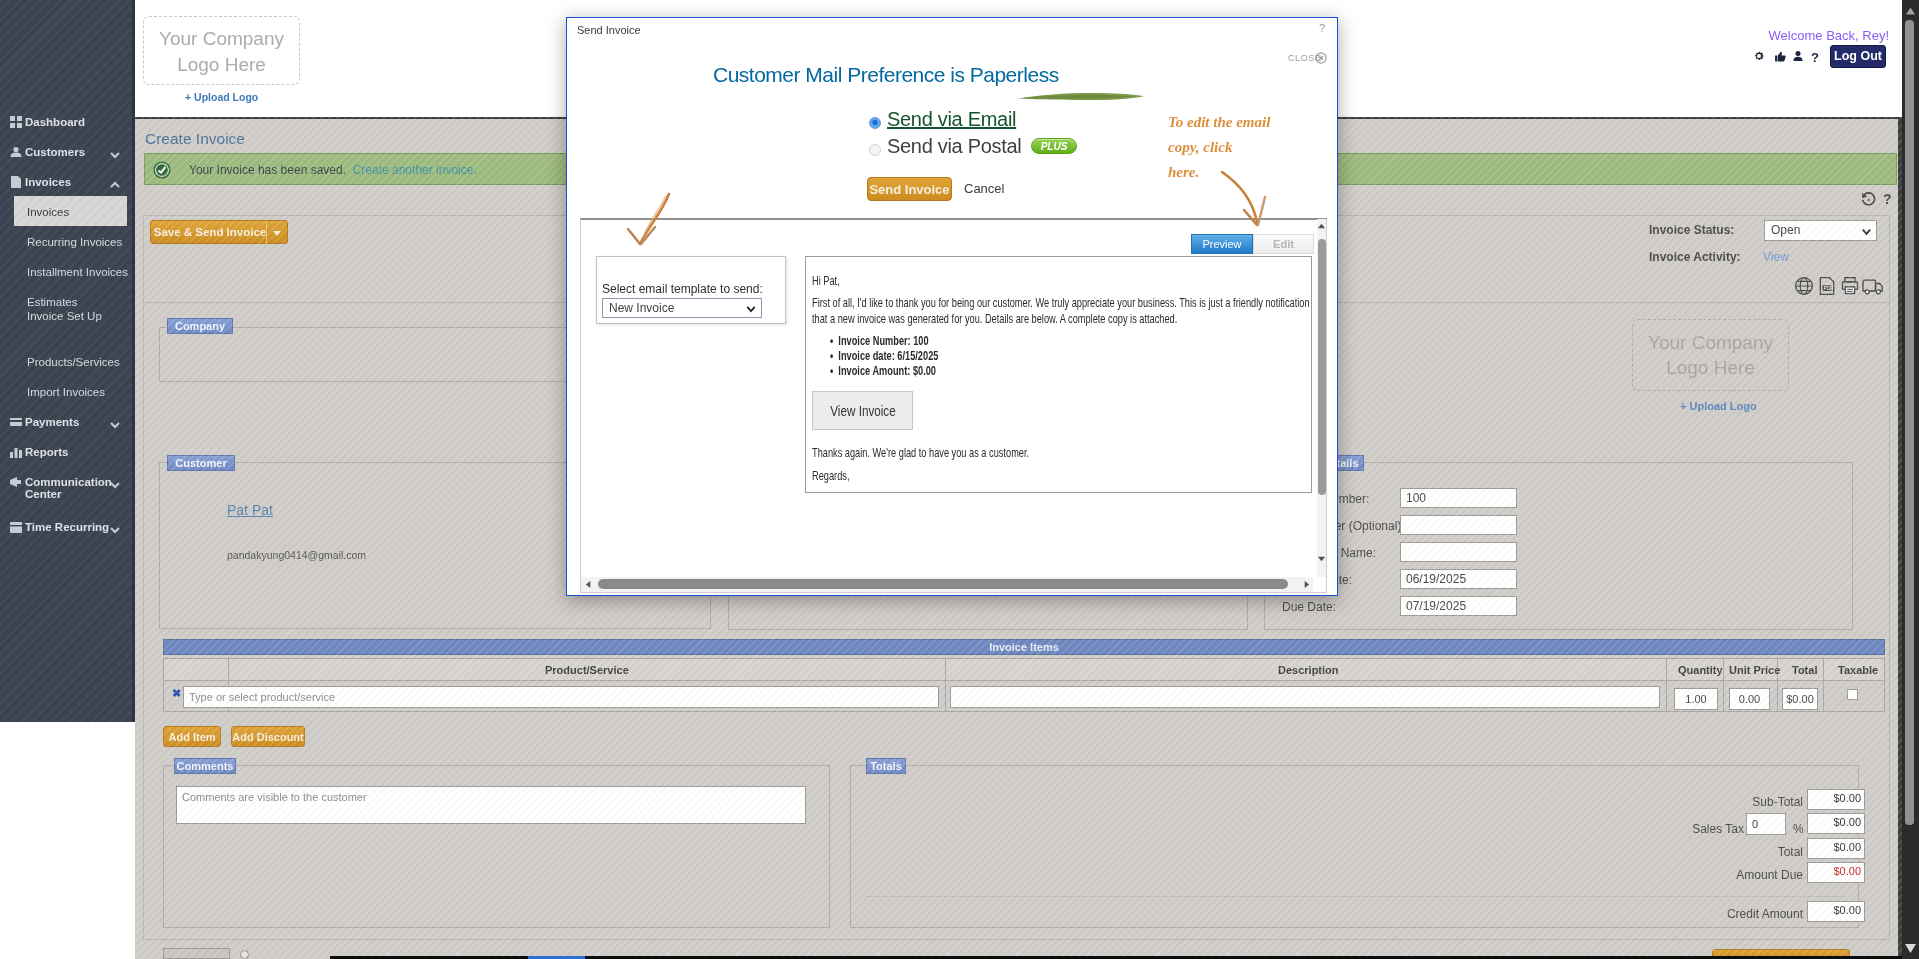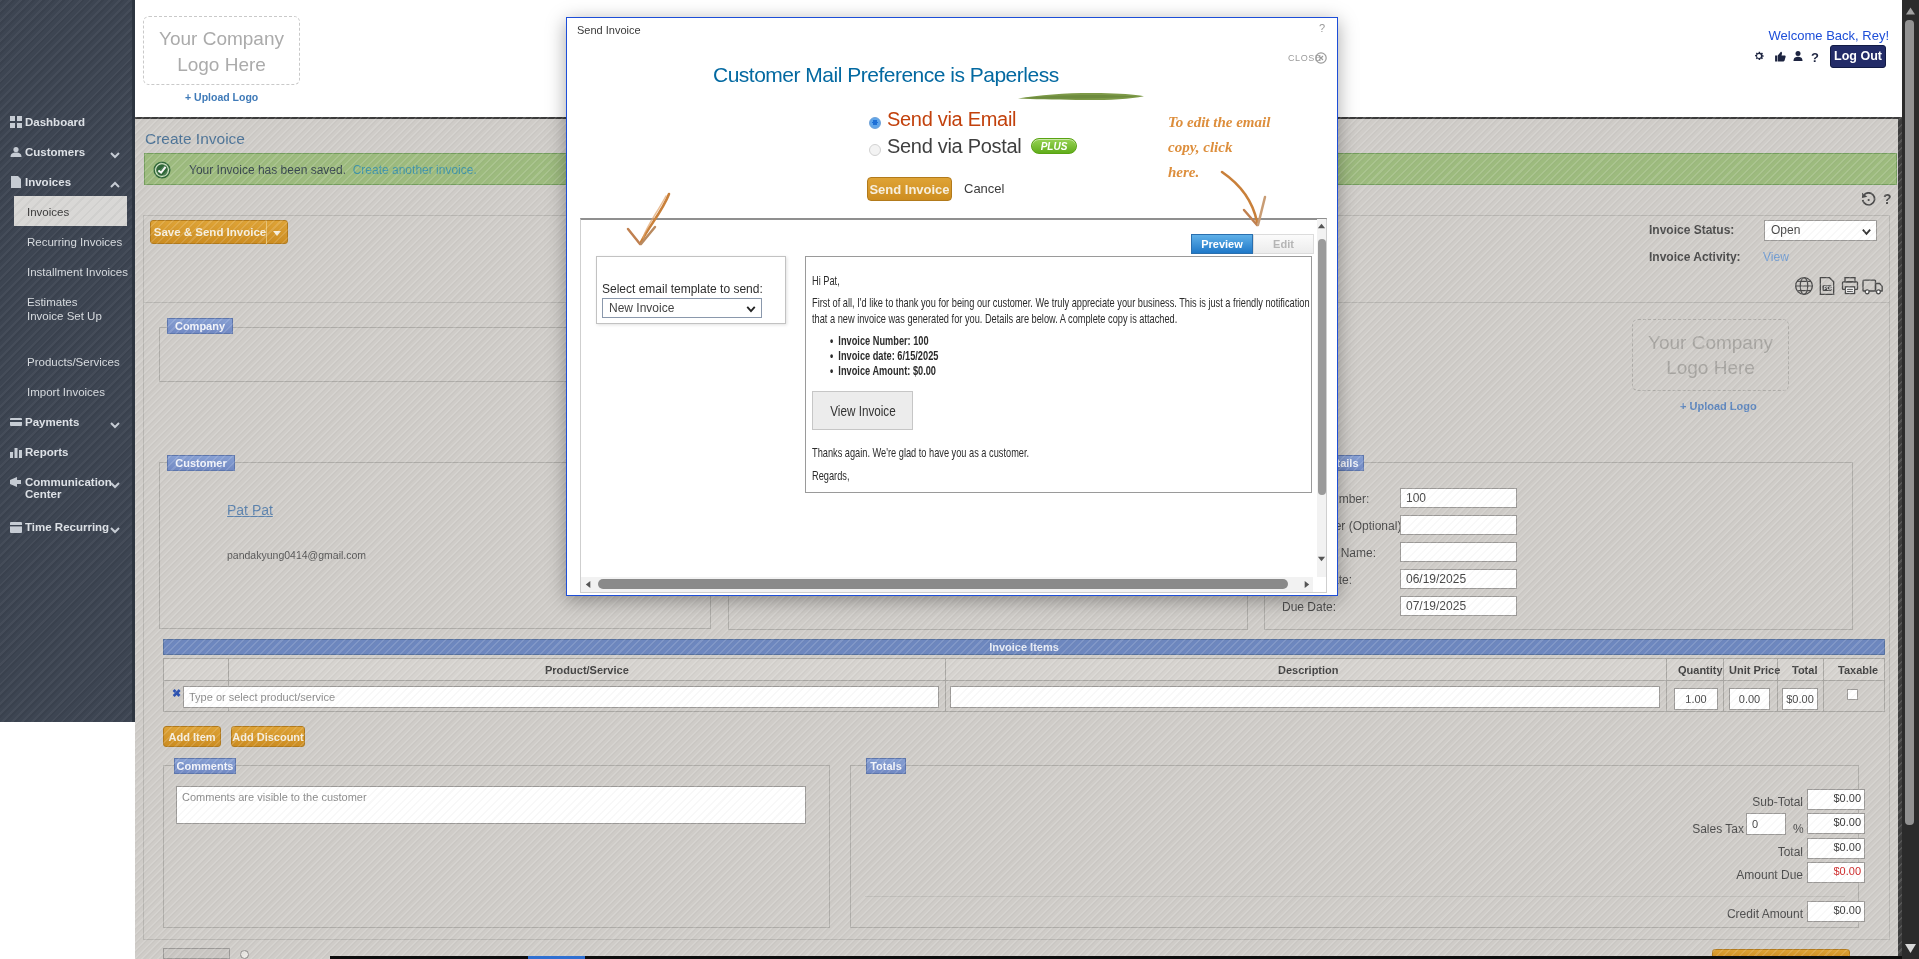--- a/index.html
+++ b/index.html
@@ -18,21 +18,21 @@
   .chev { position:absolute; left:109px; width:12px; height:12px; }
   .sub { position:absolute; left:27px; color:#d6dade; font-size:11.5px; white-space:nowrap; }
   #subhl { position:absolute; left:14px; top:196px; width:113px; height:30px; background:#d9d8d6;
      background-image:repeating-linear-gradient(135deg, rgba(0,0,0,0.04) 0 2px, transparent 2px 7px); }
 
   
   #header { left:135px; top:0; width:1767px; height:117px; background:#ffffff; z-index:1; }
   #logobox { position:absolute; left:8px; top:16px; width:157px; height:69px; border:1px dashed #c9c9c9; border-radius:6px;
      color:#ababab; font-size:19px; text-align:center; line-height:26px; padding-top:9px; }
   #uploadlogo { position:absolute; left:50px; top:91px; color:#3f7ab8; font-size:10.5px; font-weight:bold; }
-  #welcome { position:absolute; right:13px; top:28px; color:#1d4ed8; font-size:13px; }
+  #welcome { position:absolute; right:13px; top:28px; color:#8b5cf6; font-size:13px; }
   #logout { position:absolute; right:16px; top:45px; width:56px; height:23px; background:#232c68; border:1px solid #111a44;
      border-radius:3px; color:#fff; font-size:12.5px; font-weight:bold; text-align:center; line-height:21px; }
   .hico { position:absolute; top:50px; color:#1d2440; font-size:13px; font-weight:bold; }
 
   
   #content { left:135px; top:117px; width:1767px; height:842px; background:#cfccc8; z-index:1; }
   #stripes { position:absolute; left:0; top:0; width:1767px; height:842px; z-index:50; pointer-events:none;
     background-image:repeating-linear-gradient(135deg, rgba(255,255,255,0.13) 0 1.5px, rgba(120,120,120,0.05) 1.5px 3px, rgba(255,255,255,0.0) 3px 5.5px); }
   .box { position:absolute; border:1px solid #aeaca8; }
   .tag { position:absolute; height:16px; background:linear-gradient(#87a0d4,#7189c4); border:1px solid #5d76ad; color:#f2f4fa;
@@ -277,38 +277,38 @@
     <svg class="m" style="left:748px; top:34px; width:12px; height:12px" viewBox="0 0 12 12">
         <circle cx="6" cy="6" r="5.2" fill="none" stroke="#9b9b9b" stroke-width="1.2"></circle>
         <path d="M4 4 L8 8 M8 4 L4 8" stroke="#9b9b9b" stroke-width="1.2"></path>
       </svg>
     <div class="m" style="left:146px; top:45px; width:500px; text-align:left; font-size:21px; letter-spacing:-0.5px; color:#0369a1;">Customer Mail Preference is Paperless</div>
     <svg class="m" style="left:449px; top:70px; width:130px; height:17px" viewBox="0 0 130 17">
         <path d="M2 10.5 C25 6.5 55 4.5 85 5 C103 5.3 118 6.5 128 8.2 C112 11.5 85 12.5 60 12 C38 11.6 16 11.5 2 10.5 Z" fill="#7d9a48"></path>
         <path d="M8 10 C35 7.5 70 6.5 100 7.5 L122 8.6 C95 10.5 55 11 20 10.5 Z" fill="#66853a" opacity="0.7"></path>
       </svg>
     <div class="m" style="left:302px; top:99px; width:12px; height:12px; border-radius:50%; border:1px solid #6ba0d8; background:radial-gradient(circle at 50% 45%, #1d6fd6 0 2.6px, #5fa5ea 2.6px 100%);"></div>
-    <div class="m" style="left:320px; top:90px; font-size:20px; letter-spacing:-0.3px; color:#c2410c;">Send via Email</div>
+    <div class="m" style="left:320px; top:90px; font-size:20px; letter-spacing:-0.3px; color:#14532d;text-decoration:underline;">Send via Email</div>
     <div class="m" style="left:302px; top:126px; width:12px; height:12px; border-radius:50%; border:1px solid #d2d2d2; background:#f3f3f3;"></div>
     <div class="m" style="left:320px; top:117px; font-size:20px; letter-spacing:-0.3px; color:#3f3f3f;">Send via Postal</div>
     <div class="m" style="left:464px; top:120px; width:46px; height:16px; background:linear-gradient(#97d355,#61ad1b); border:1px solid #59a313; border-radius:8px; color:#fff; font-size:10px; font-weight:bold; font-style:italic; text-align:center; line-height:15px; box-shadow:inset 0 1px 0 rgba(255,255,255,0.5);">PLUS</div>
     <div class="m obtn" style="left:300px; top:159px; width:85px; height:24px; font-size:13px; line-height:23px; border-radius:4px;">Send Invoice</div>
     <div class="m" style="left:397px; top:163px; font-size:13px; color:#3c3c3c;">Cancel</div>
     <div class="m hand" style="left:601px; top:92px; width:150px;">To edit the email<br>copy, click<br>here.</div>
     <svg class="m" style="left:0; top:0; width:772px; height:579px; pointer-events:none; z-index:9;" viewBox="0 0 772 579">
       <path d="M102 176 C95 194 82 208 74 224" fill="none" stroke="#c9803a" stroke-width="2.6" stroke-linecap="round"></path>
       <path d="M99 178 C90 195 80 207 76 220" fill="none" stroke="#e0a269" stroke-width="1.5" stroke-linecap="round" opacity="0.7"></path>
       <path d="M61 211 L73 226" fill="none" stroke="#c08050" stroke-width="2.5" stroke-linecap="round"></path>
       <path d="M88 209 L74 226" fill="none" stroke="#b98a60" stroke-width="2.5" stroke-linecap="round"></path>
       <path d="M655 154 C674 167 686 184 690 204" fill="none" stroke="#c9803a" stroke-width="2.6" stroke-linecap="round"></path>
       <path d="M677 192 L690 207" fill="none" stroke="#c08050" stroke-width="2.5" stroke-linecap="round"></path>
       <path d="M698 179 L691 207" fill="none" stroke="#c89c74" stroke-width="2.5" stroke-linecap="round"></path>
     </svg>
     <div class="m" style="left:13px; top:200px; width:747px; height:375px; background:#fff; border:1px solid #cfcfcf; border-top:2px solid #8f8f8f;"></div>
-    <div class="m" style="left:624px; top:216px; width:62px; height:20px; background:linear-gradient(#5fb0e8,#1f78c8); border:1px solid #2a6fae; color:#fff; font-size:11px; font-weight:bold; text-align:center; line-height:19px;">Preview</div>
+    <div class="m" style="left:624px; top:216px; width:62px; height:20px; background:linear-gradient(#5fb0e8,#1f78c8); border:1px solid #2a6fae; color:#fff; font-size:11px; font-weight:normal; text-align:center; line-height:19px;">Preview</div>
     <div class="m" style="left:686px; top:216px; width:61px; height:20px; background:linear-gradient(#fbfbfb,#ececec); border:1px solid #dcdcdc; color:#b5b5b5; font-size:11px; font-weight:bold; text-align:center; line-height:19px;">Edit</div>
     <div class="m" style="left:29px; top:238px; width:190px; height:68px; background:#fff; border:1px solid #c2c2c2; box-shadow:1px 1px 3px rgba(0,0,0,0.12);"></div>
     <div class="m" style="left:35px; top:264px; font-size:12px; color:#2e2e2e;">Select email template to send:</div>
     <div class="m" style="left:35px; top:280px; width:160px; height:20px; background:#fff; border:1px solid #8a98ac; font-size:12px; color:#444; line-height:18px; padding-left:6px;">New Invoice<svg style="position:absolute; right:5px; top:5px; width:10px; height:10px" viewBox="0 0 12 12">
           <path d="M1.5 3.5 L6 8.5 L10.5 3.5" stroke="#222" stroke-width="2.2" fill="none"></path>
         </svg></div>
     <div class="m" style="left:238px; top:238px; width:507px; height:237px; background:#fff; border:1px solid #9a9a9a; font-size:13px; color:#2b2b2b;">
       <div class="m sq" style="left:6px; top:16px;">Hi Pat,</div>
       <div class="m sq" style="left:6px; top:38px; line-height:16px;">First of all, I'd like to thank you for being our customer. We truly appreciate your business. This is just a friendly notification<br>that a new invoice was generated for you. Details are below. A complete copy is attached.</div>
       <div class="m sq" style="left:24px; top:76px; font-weight:bold;">•&nbsp;&nbsp;Invoice Number: 100</div>

